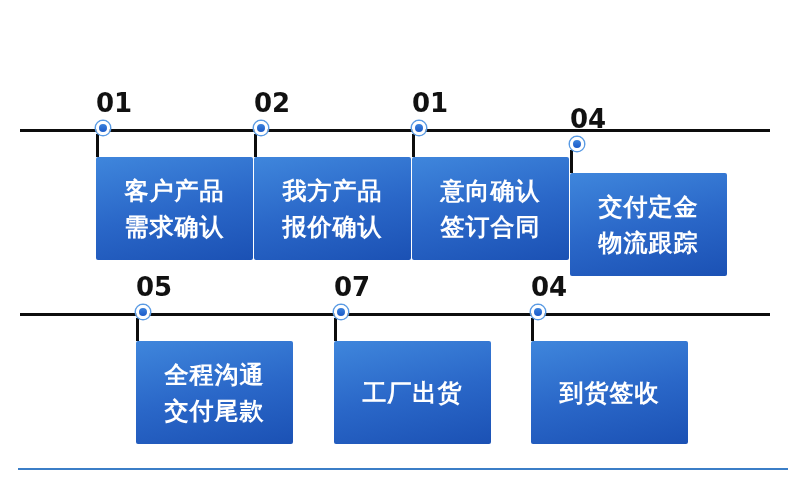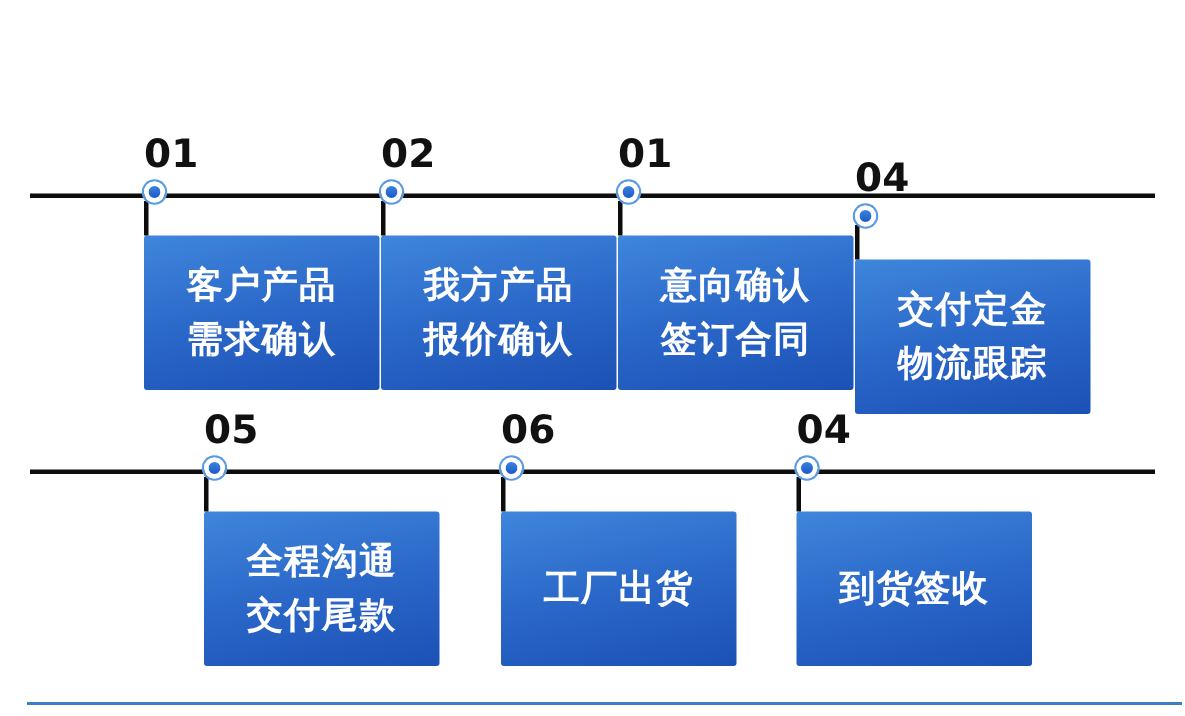--- a/index.html
+++ b/index.html
@@ -166,21 +166,21 @@
     <div class="step-number">05</div>
     <div class="node"></div>
     <div class="connector"></div>
     <div class="step-box">
       <div class="box-line">全程沟通</div>
       <div class="box-line">交付尾款</div>
     </div>
   </div>
 
   <div class="step s6">
-    <div class="step-number">06</div>
+    <div class="step-number">07</div>
     <div class="node"></div>
     <div class="connector"></div>
     <div class="step-box">
       <div class="box-line">工厂出货</div>
     </div>
   </div>
 
   <div class="step s7">
     <div class="step-number">04</div>
     <div class="node"></div>

